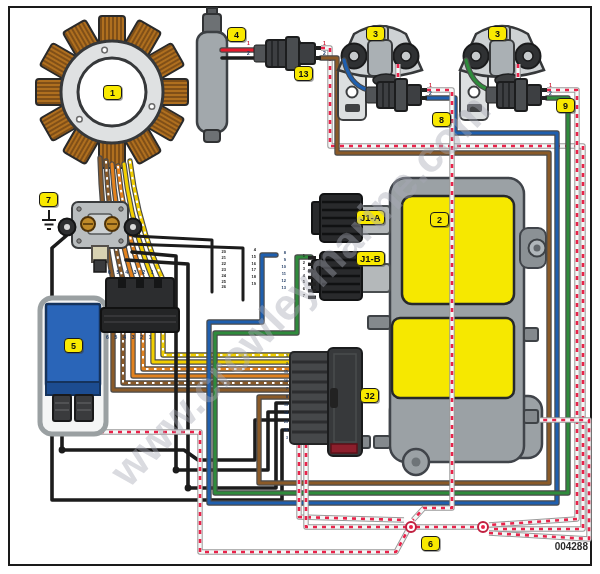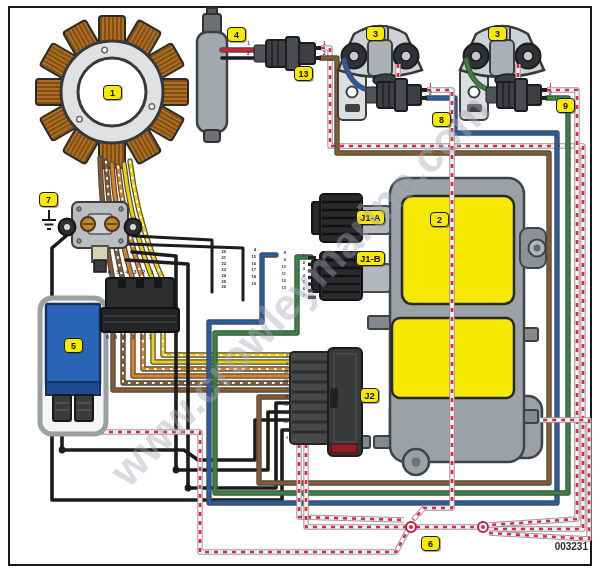--- a/index.html
+++ b/index.html
@@ -409,18 +409,18 @@
 
   <span class="pp pin-red" style="left:247px;top:41px;">1</span>
   <span class="pp pin-blue" style="left:247px;top:51px;">2</span>
   <span class="pp pin-red" style="left:323px;top:41px;">1</span>
   <span class="pp pin-blue" style="left:323px;top:51px;">2</span>
   <span class="pp pin-red" style="left:429px;top:83px;">1</span>
   <span class="pp pin-blue" style="left:429px;top:91px;">2</span>
   <span class="pp pin-red" style="left:549px;top:83px;">1</span>
   <span class="pp pin-blue" style="left:549px;top:91px;">2</span>
 
-  <div id="partnum">003231</div>
+  <div id="partnum">004288</div>
 
   <div id="watermark">
     <span>www.crowleymarine.com</span>
   </div>
 </div>
 
 </body></html>

